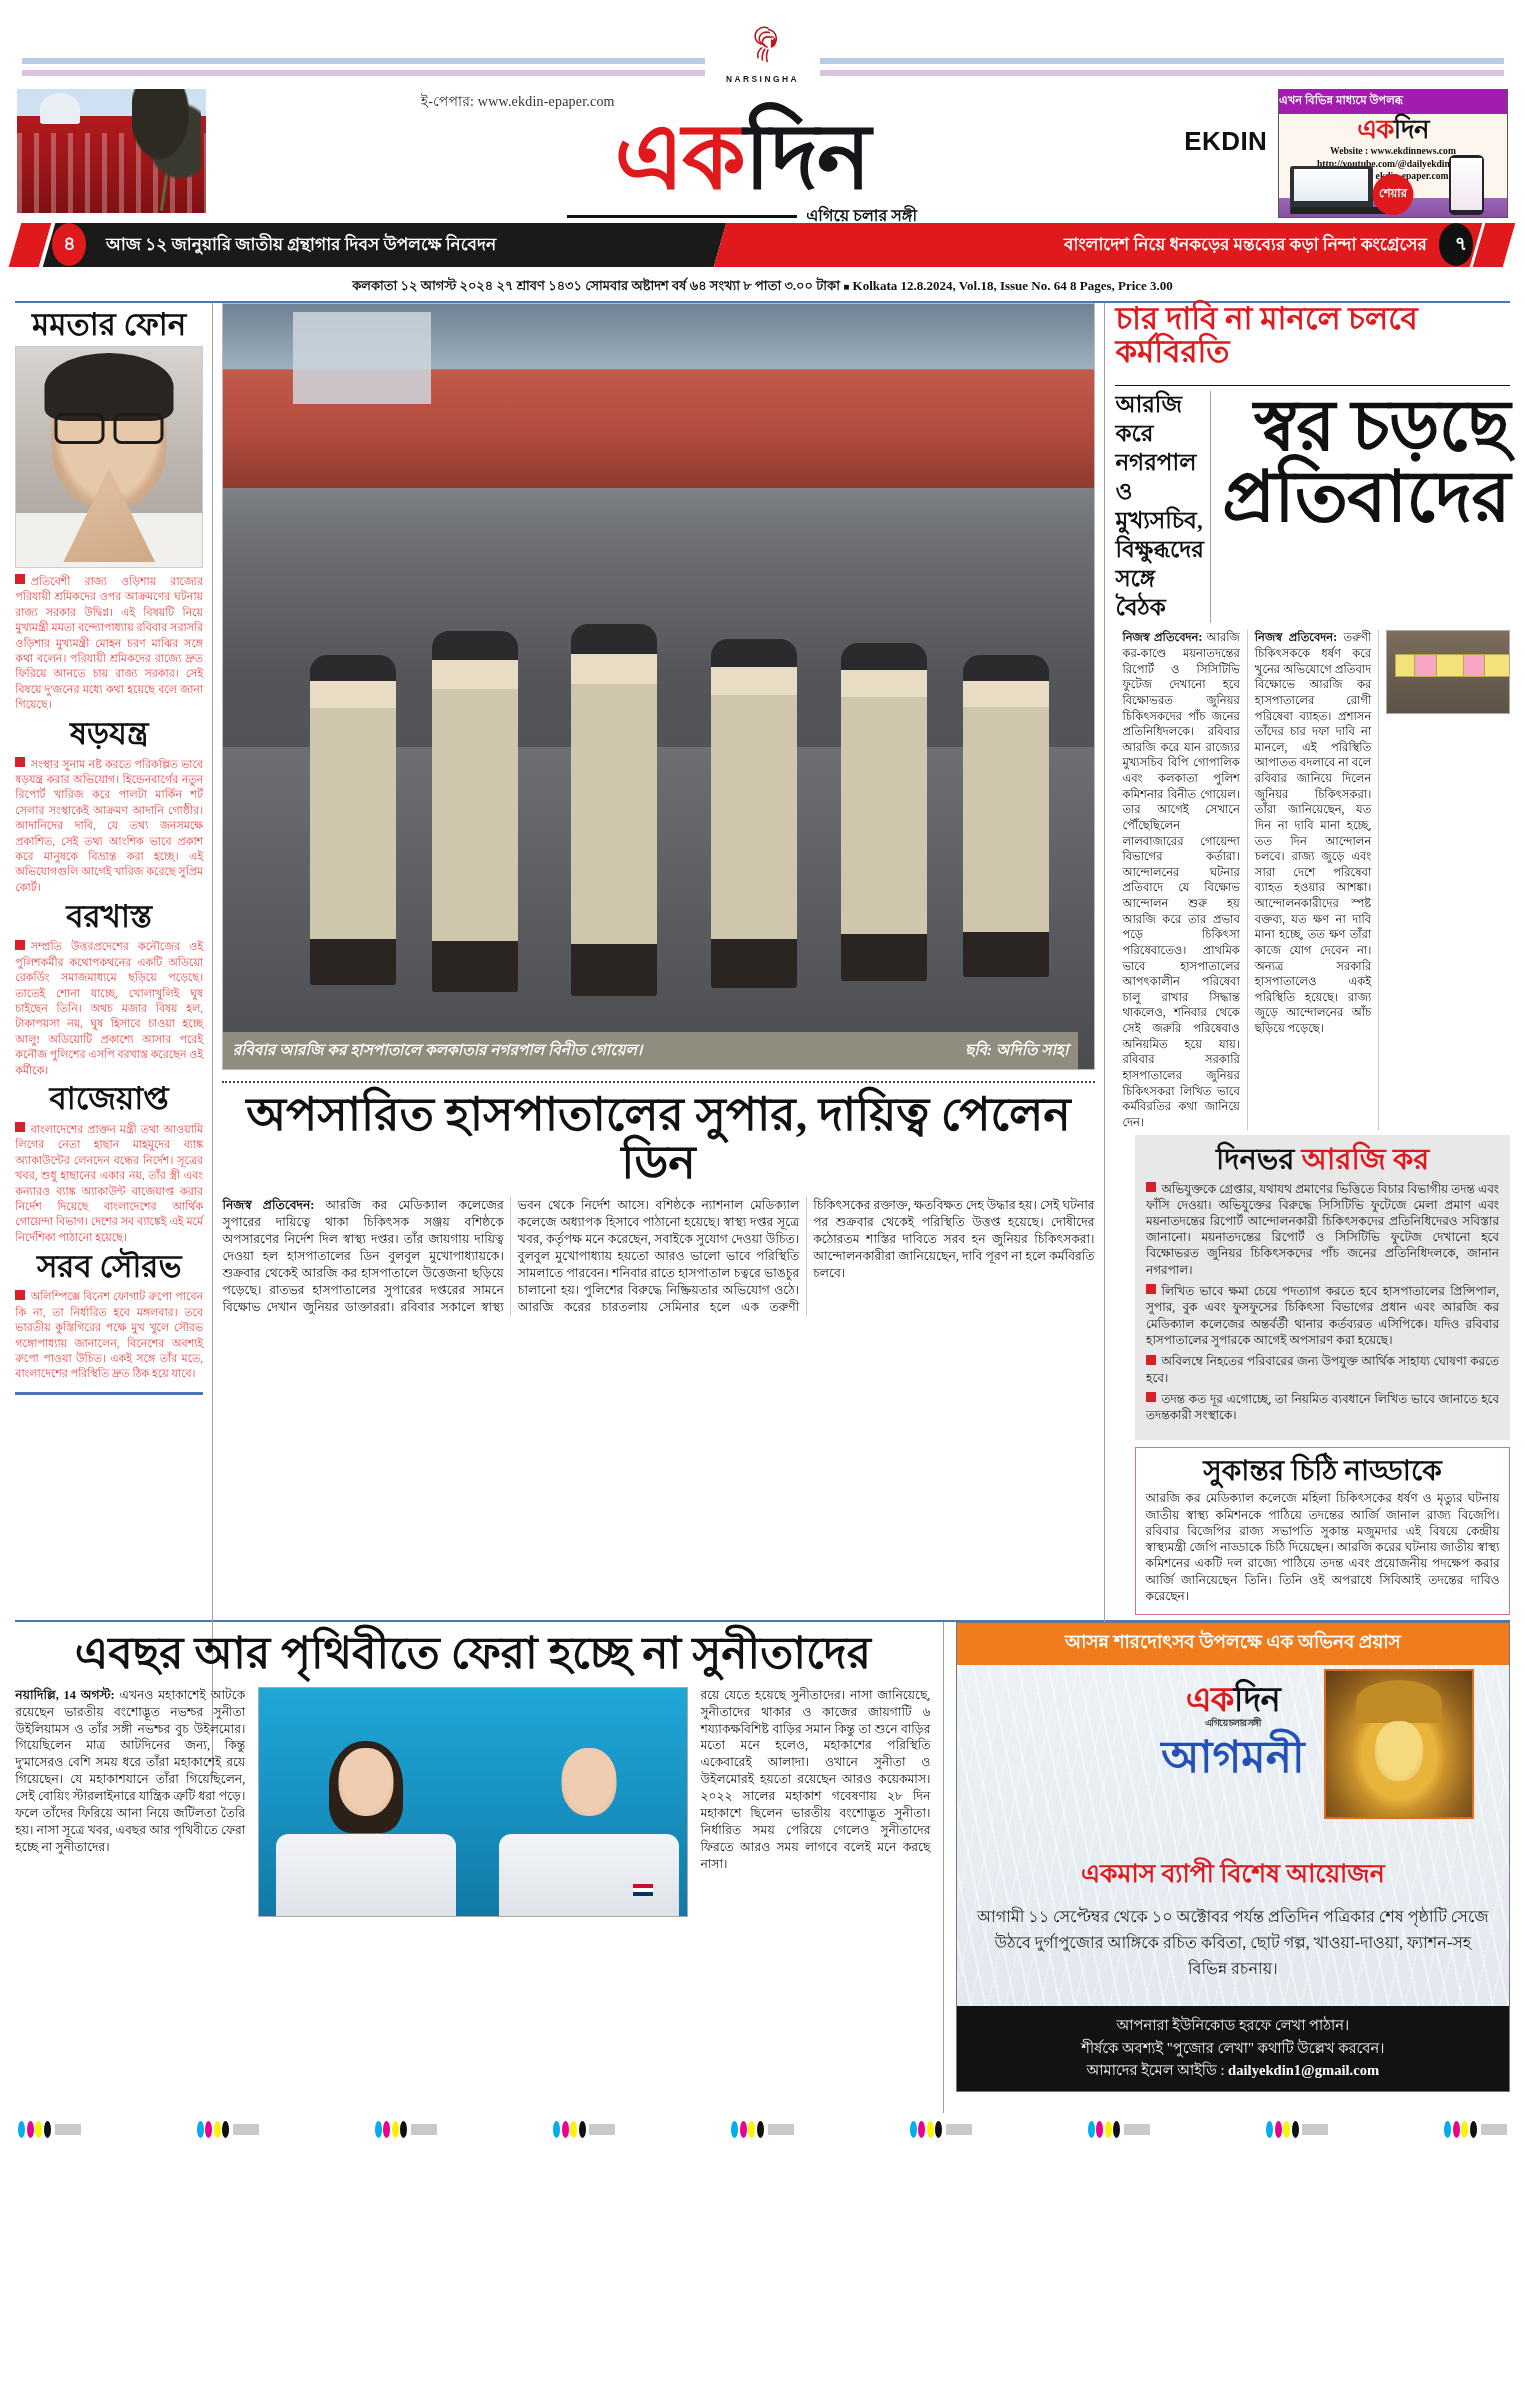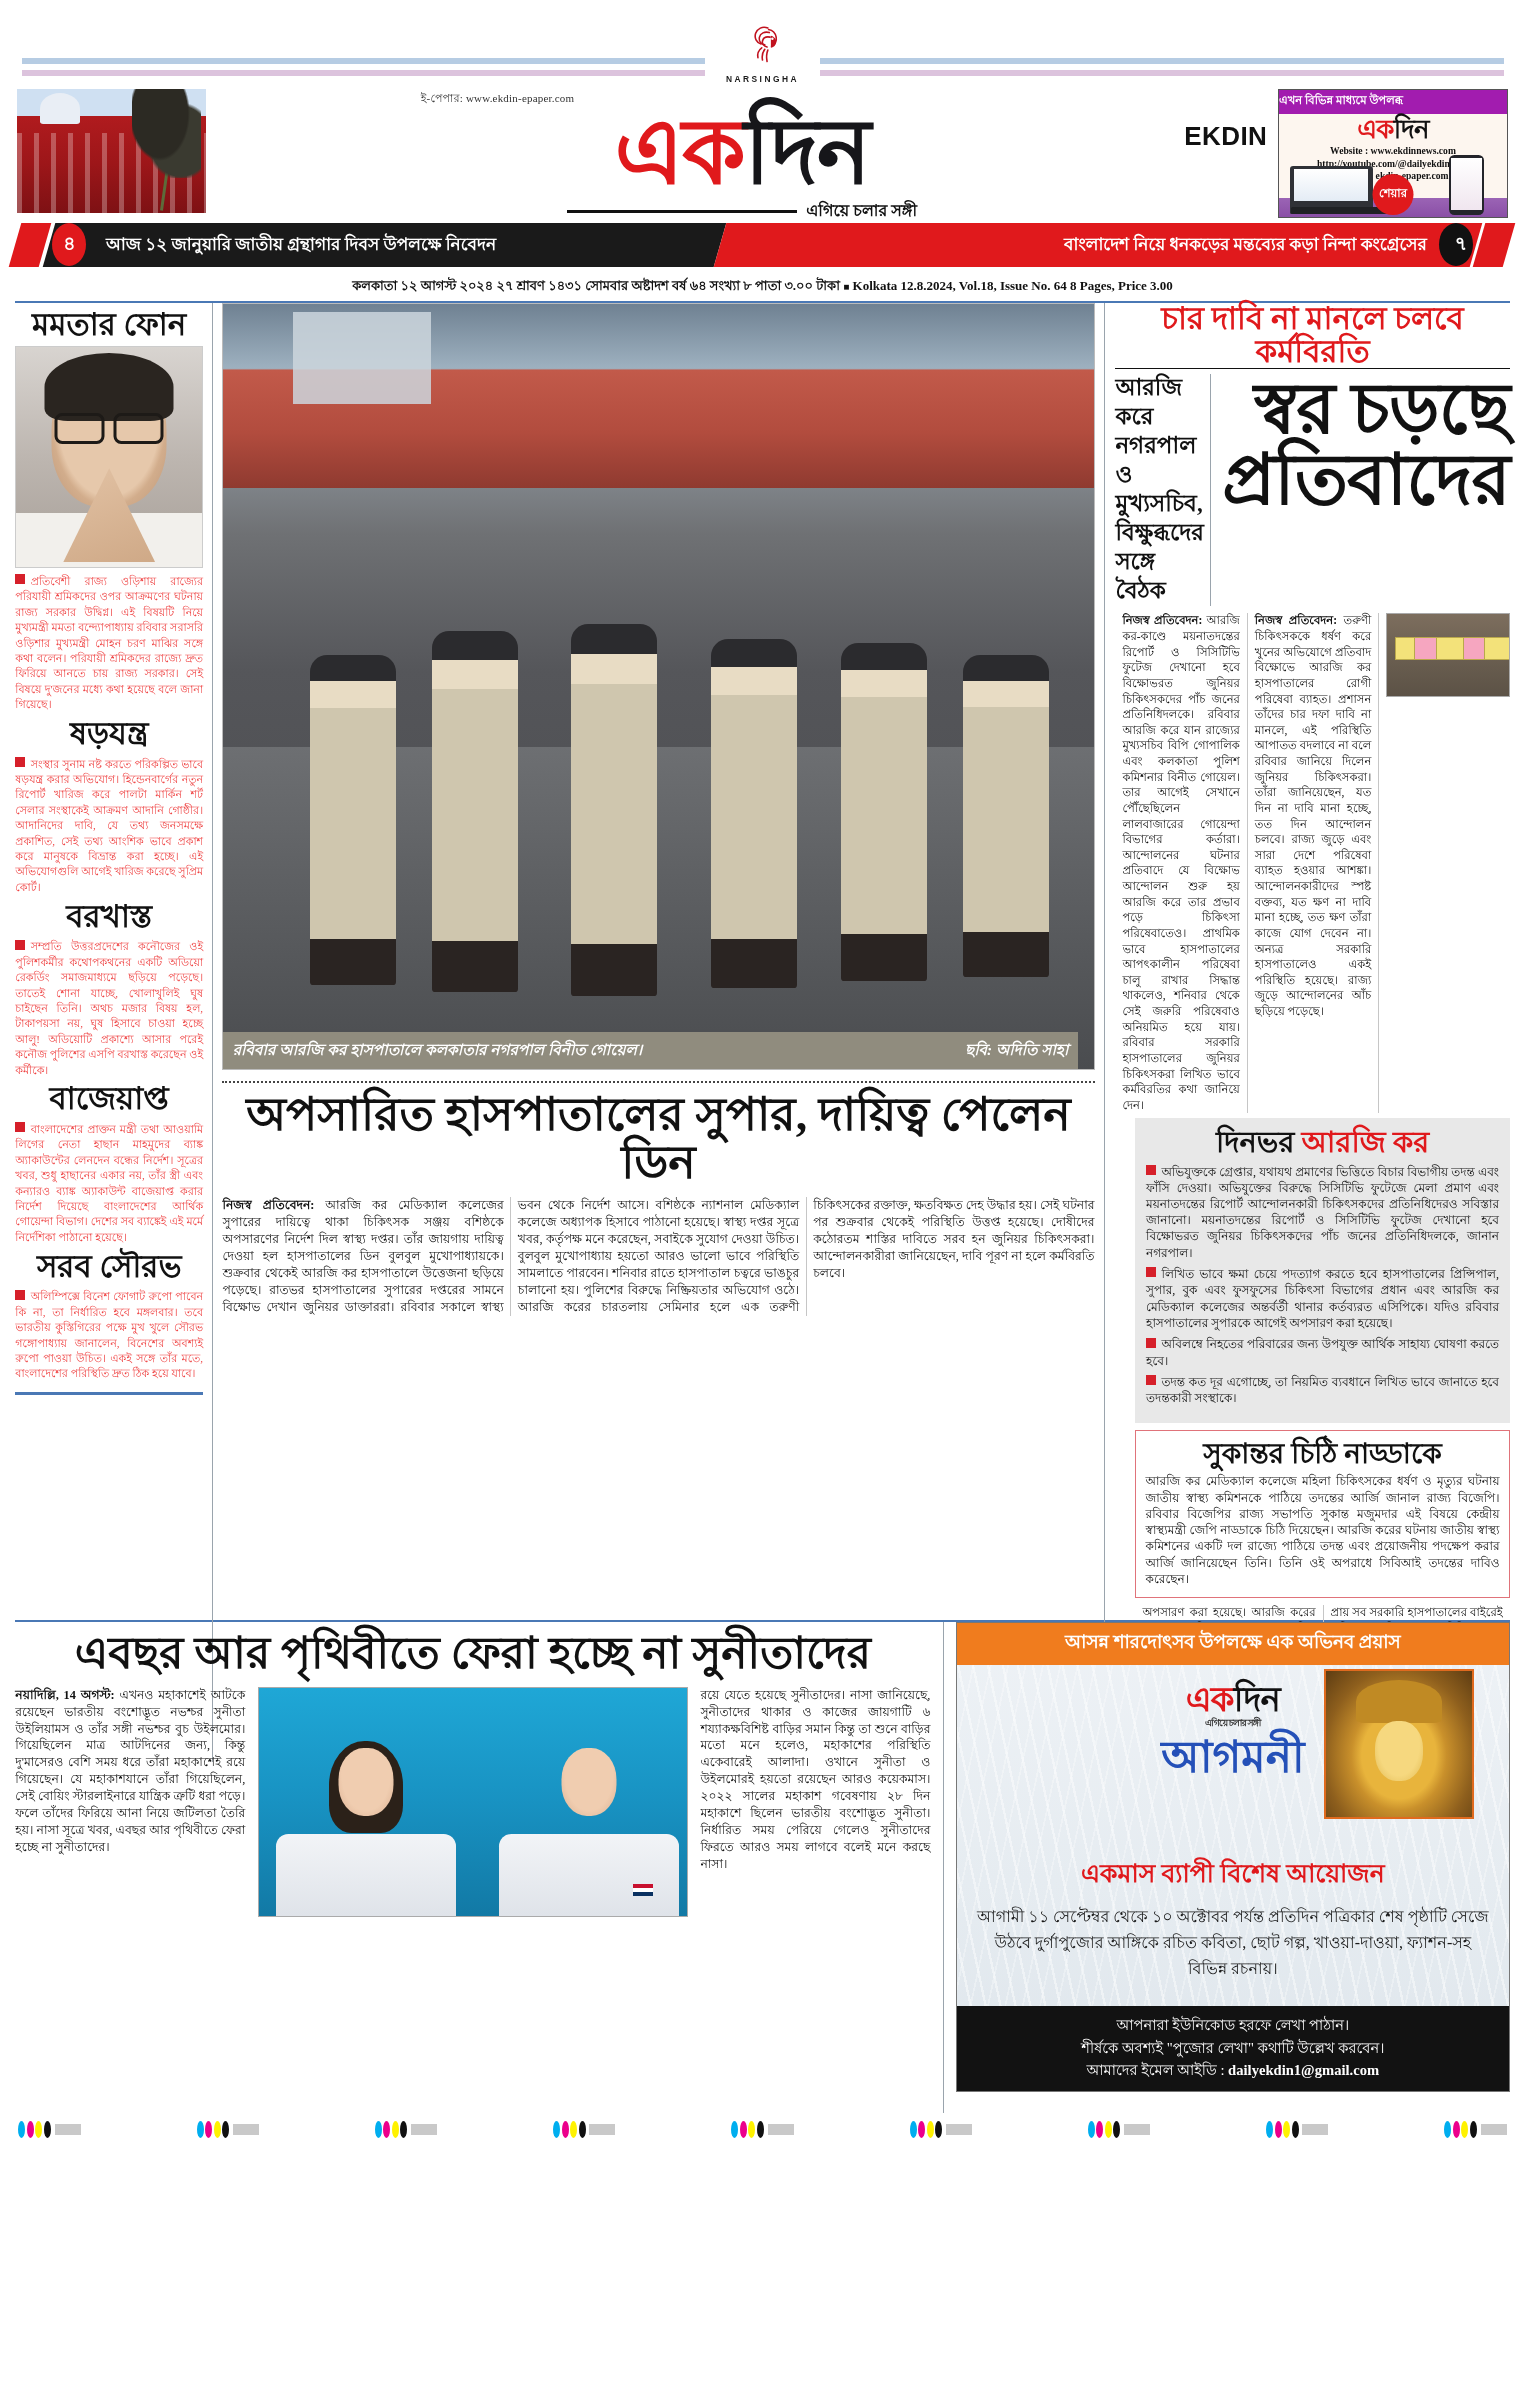--- a/index.html
+++ b/index.html
@@ -88,21 +88,21 @@
   }
   .mp-stem { position:absolute; right:35px; top: 7.7px; width:3.1px; height: 115px; background:#5d6b3a; transform: rotate(8deg); }
 
   .mast-center {
     flex: 1 1 auto;
     position: relative;
     text-align: center;
     padding-top: 1.5px;
   }
   .epaper-line {
-    font-size: 11px;
+    font-size: 14px;
     color: #333;
     text-align: left;
     padding-left: 207px;
     letter-spacing: 0.2px;
   }
   .mast-title-row {
     position: relative;
     display: flex;
     align-items: flex-start;
     justify-content: center;
@@ -331,22 +331,22 @@
   .cols3 {
     column-count: 3; column-gap: 14px; column-rule: 0.8px solid #c6c6c6;
     font-size: 12.3px; line-height: 1.38; text-align: justify;
   }
   .byline { font-weight: 700; }
 
   
   .right { padding-left: 10.7px; }
   .kicker {
     color: #e0191c; font-size: 31px; font-weight: 700;
-    text-align: center; line-height: 1.05;
-    border-bottom: 1.5px solid #111; padding-bottom: 0; margin-bottom: 4.6px;
+    line-height: 1.05;
+    border-bottom: 1.5px solid #111; padding-bottom: 17px; margin-bottom: 4.6px;
   }
   .right-top { display: flex; gap: 7.7px; }
   .subhead-col {
     flex: 0 0 92px;
     font-size: 23px; font-weight: 700; line-height: 1.26;
     border-right: 1.5px solid #9aa4ad; padding-right: 6.1px;
   }
   .bighead {
     flex: 1 1 auto;
     font-size: 71px; font-weight: 700; line-height: 1.0;

